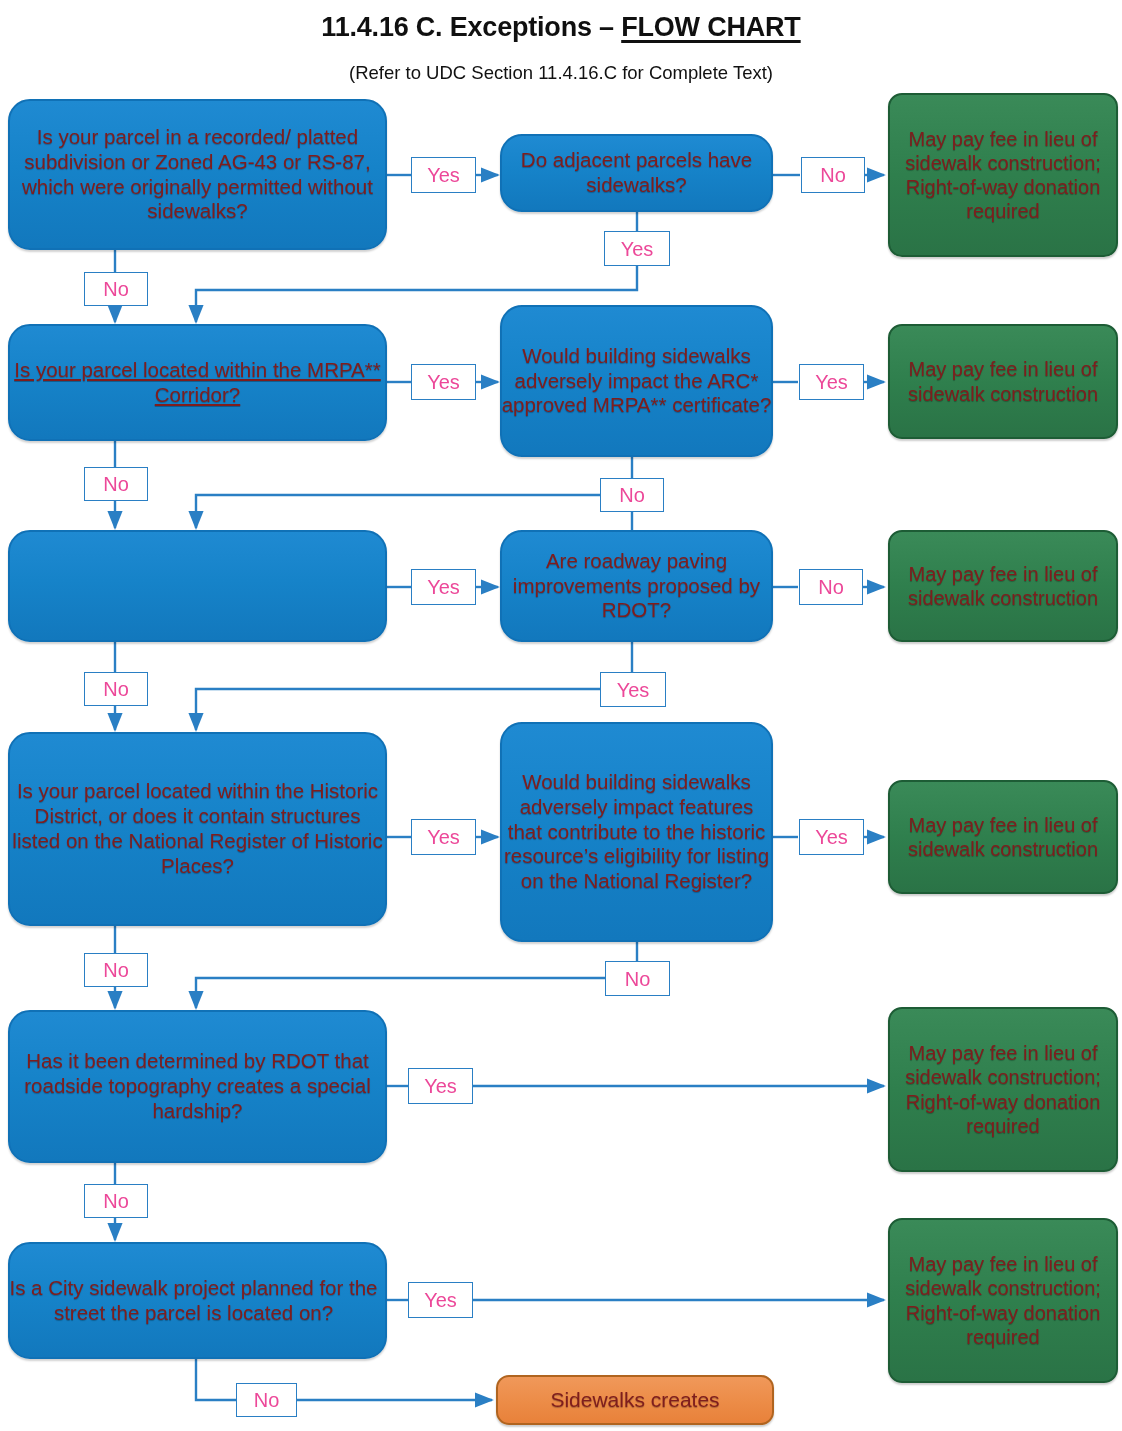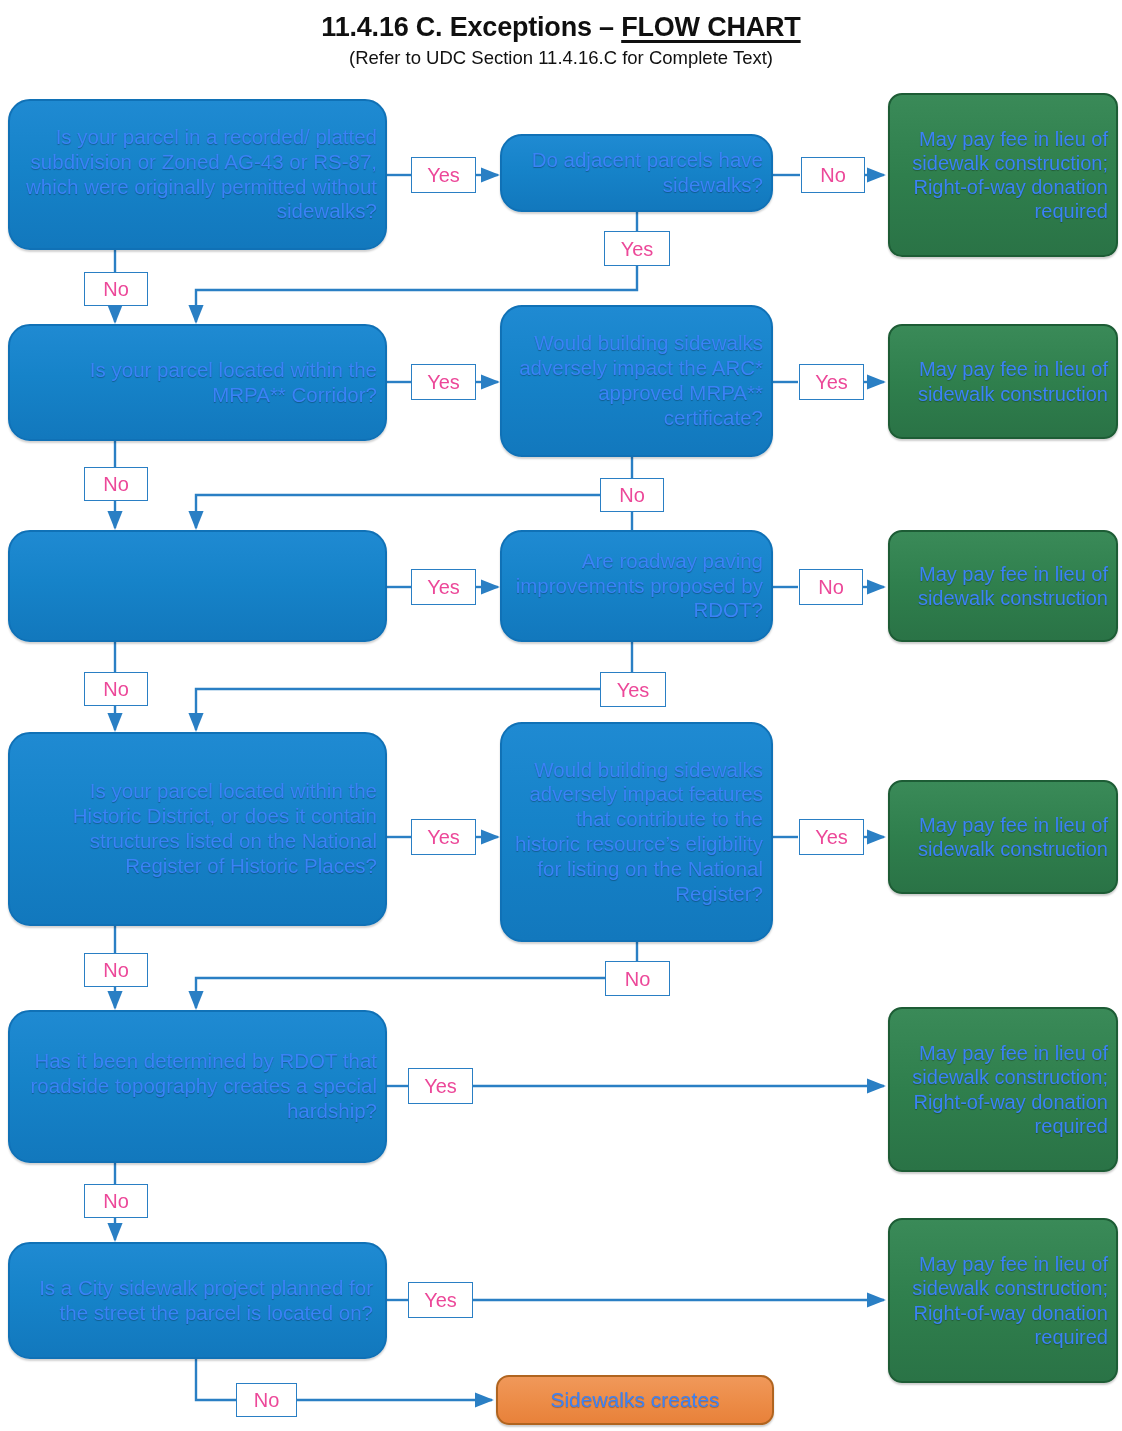--- a/index.html
+++ b/index.html
@@ -35,42 +35,42 @@
     line-height: 1.12;
   }
   .title .underlined {
     text-decoration: underline;
     text-decoration-thickness: 2.5px;
     text-underline-offset: 4px;
   }
   .subtitle {
     font-size: 18.5px;
     color: #111111;
-    margin-top: 5px;
+    margin-top: 20px;
     line-height: 1.15;
   }
   svg.flow {
     position: absolute;
     left: 0;
     top: 0;
     width: 1122px;
     height: 1431px;
   }
   .node-text {
     position: absolute;
     display: flex;
     align-items: center;
     justify-content: center;
-    text-align: right;
-    color: #3b82f6;
+    text-align: center;
+    color: #7f1d1d;
     box-sizing: border-box;
     pointer-events: none;
     line-height: 1.21;
     text-shadow: 0 1px 1px rgba(0,0,0,0.28);
-    padding: 2px 10px;
+    padding: 2px 0;
   }
   .node-box {
     position: absolute;
     box-sizing: border-box;
   }
   .blue-box {
     background: linear-gradient(180deg, #1f8ad2 0%, #1683c9 45%, #1278bd 100%);
     border: 2px solid #1071b6;
     border-radius: 22px;
     box-shadow: 0 2px 2px rgba(0,0,0,0.18);
@@ -184,21 +184,21 @@
   <div class="node-box blue-box" style="left:8px;  top:99px;  width:379px; height:151px;"></div>
   <div class="node-text" style="left:8px;  top:99px;  width:379px; height:151px; font-size:20.5px;">Is your parcel in a recorded/ platted subdivision or Zoned AG-43 or RS-87, which were originally permitted without sidewalks?</div>
 
   <div class="node-box blue-box" style="left:500px; top:134px; width:273px; height:78px;"></div>
   <div class="node-text" style="left:500px; top:134px; width:273px; height:78px; font-size:20.5px;border-radius:10px;">Do adjacent parcels have sidewalks?</div>
 
   <div class="node-box green-box" style="left:888px; top:93px;  width:230px; height:164px;"></div>
   <div class="node-text" style="left:888px; top:93px;  width:230px; height:164px; font-size:20px;">May pay fee in lieu of sidewalk construction; Right-of-way donation required</div>
 
   <div class="node-box blue-box" style="left:8px;  top:324px; width:379px; height:117px;"></div>
-  <div class="node-text" style="left:8px;  top:324px; width:379px; height:117px; font-size:20.5px;">Is your parcel located within the MRPA** Corridor?</div>
+  <div class="node-text" style="left:8px;  top:324px; width:379px; height:117px; font-size:20.5px;text-decoration:underline;">Is your parcel located within the MRPA** Corridor?</div>
 
   <div class="node-box blue-box" style="left:500px; top:305px; width:273px; height:152px;"></div>
   <div class="node-text" style="left:500px; top:305px; width:273px; height:152px; font-size:20.5px;">Would building sidewalks adversely impact the ARC* approved MRPA** certificate?</div>
 
   <div class="node-box green-box" style="left:888px; top:324px; width:230px; height:115px;"></div>
   <div class="node-text" style="left:888px; top:324px; width:230px; height:115px; font-size:20px;">May pay fee in lieu of sidewalk construction</div>
 
   <div class="node-box blue-box" style="left:8px;  top:530px; width:379px; height:112px;"></div>
 
   <div class="node-box blue-box" style="left:500px; top:530px; width:273px; height:112px;"></div>

